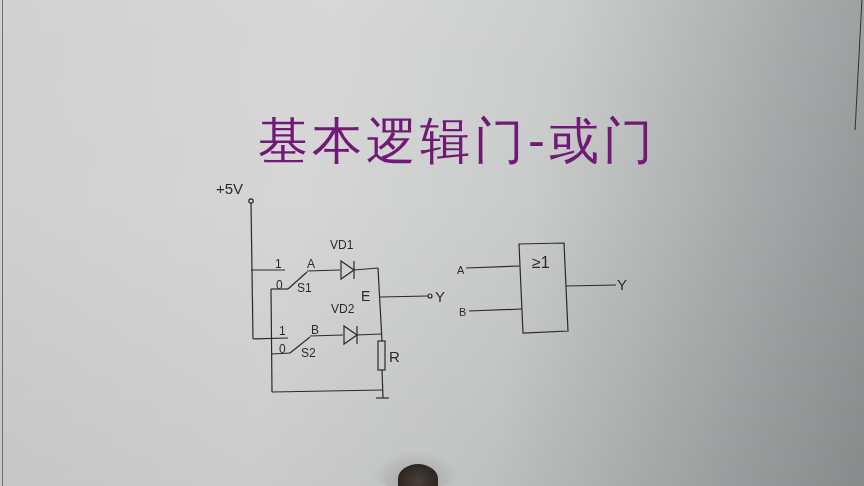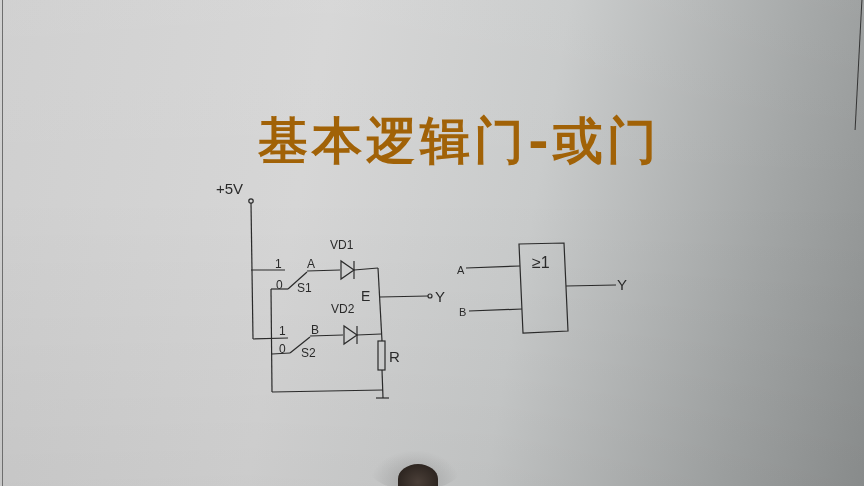--- a/index.html
+++ b/index.html
@@ -11,21 +11,21 @@
   .vignette {
     position: absolute; inset: 0;
     background: linear-gradient(180deg, rgba(255,255,255,0.04) 0%, rgba(0,0,0,0) 40%, rgba(0,0,0,0.05) 100%);
     pointer-events: none;
   }
   .edge-line-left { position: absolute; left: 2px; top: 0; width: 1px; height: 486px; background: #6e6e6e; }
   .edge-line-right { position: absolute; left: 858px; top: 0; width: 1px; height: 130px; background: #333; transform: skewX(-3deg); }
   .title {
     position: absolute; left: 258px; top: 108px; width: 430px;
     font-family: "DejaVu Serif", serif; font-size: 50px; letter-spacing: 4px;
-    color: #a16207; font-weight: bold; white-space: nowrap;
+    color: #701a75; font-weight: normal; white-space: nowrap;
   }
   svg.diagram { position: absolute; left: 0; top: 0; }
   svg text { font-family: "Liberation Sans", sans-serif; fill: #2a2a2a; }
   .hand {
     position: absolute; left: 398px; top: 464px; width: 40px; height: 30px;
     border-radius: 50% 50% 0 0;
     background: radial-gradient(ellipse at 50% 60%, #4a3f38 0%, #2e2621 70%);
   }
   .hand-shadow {
     position: absolute; left: 370px; top: 450px; width: 90px; height: 40px;

